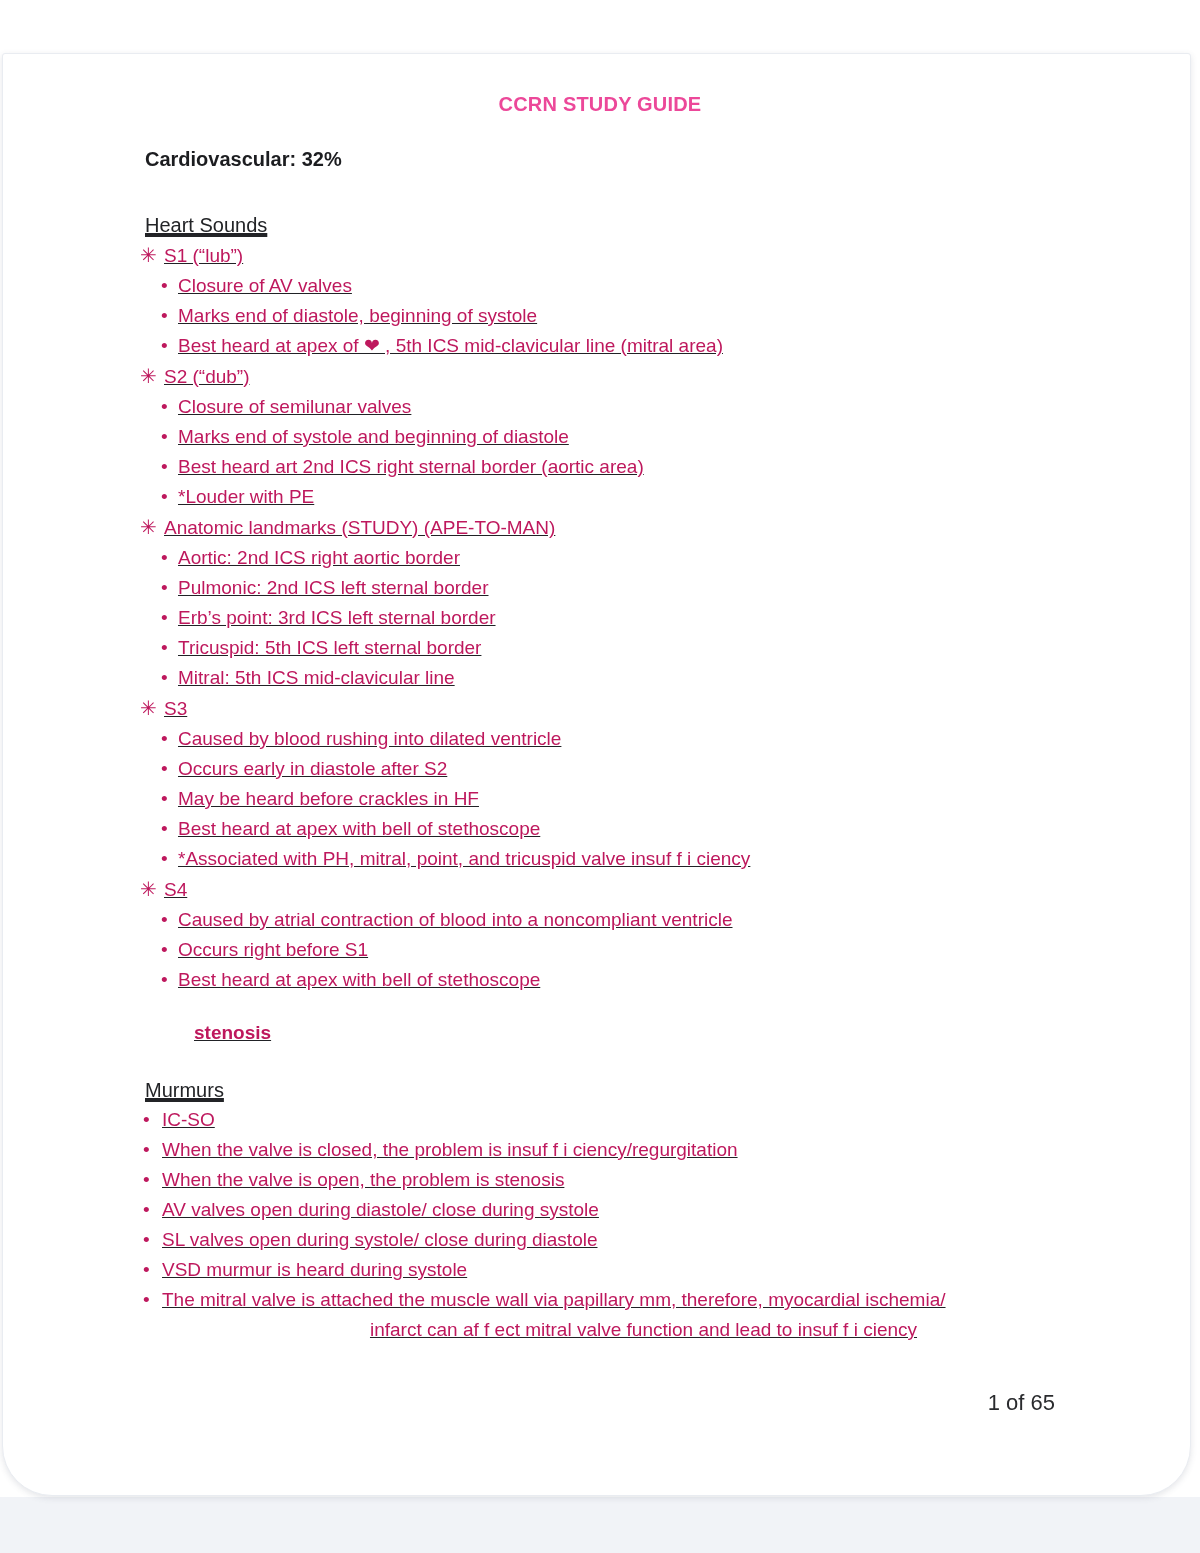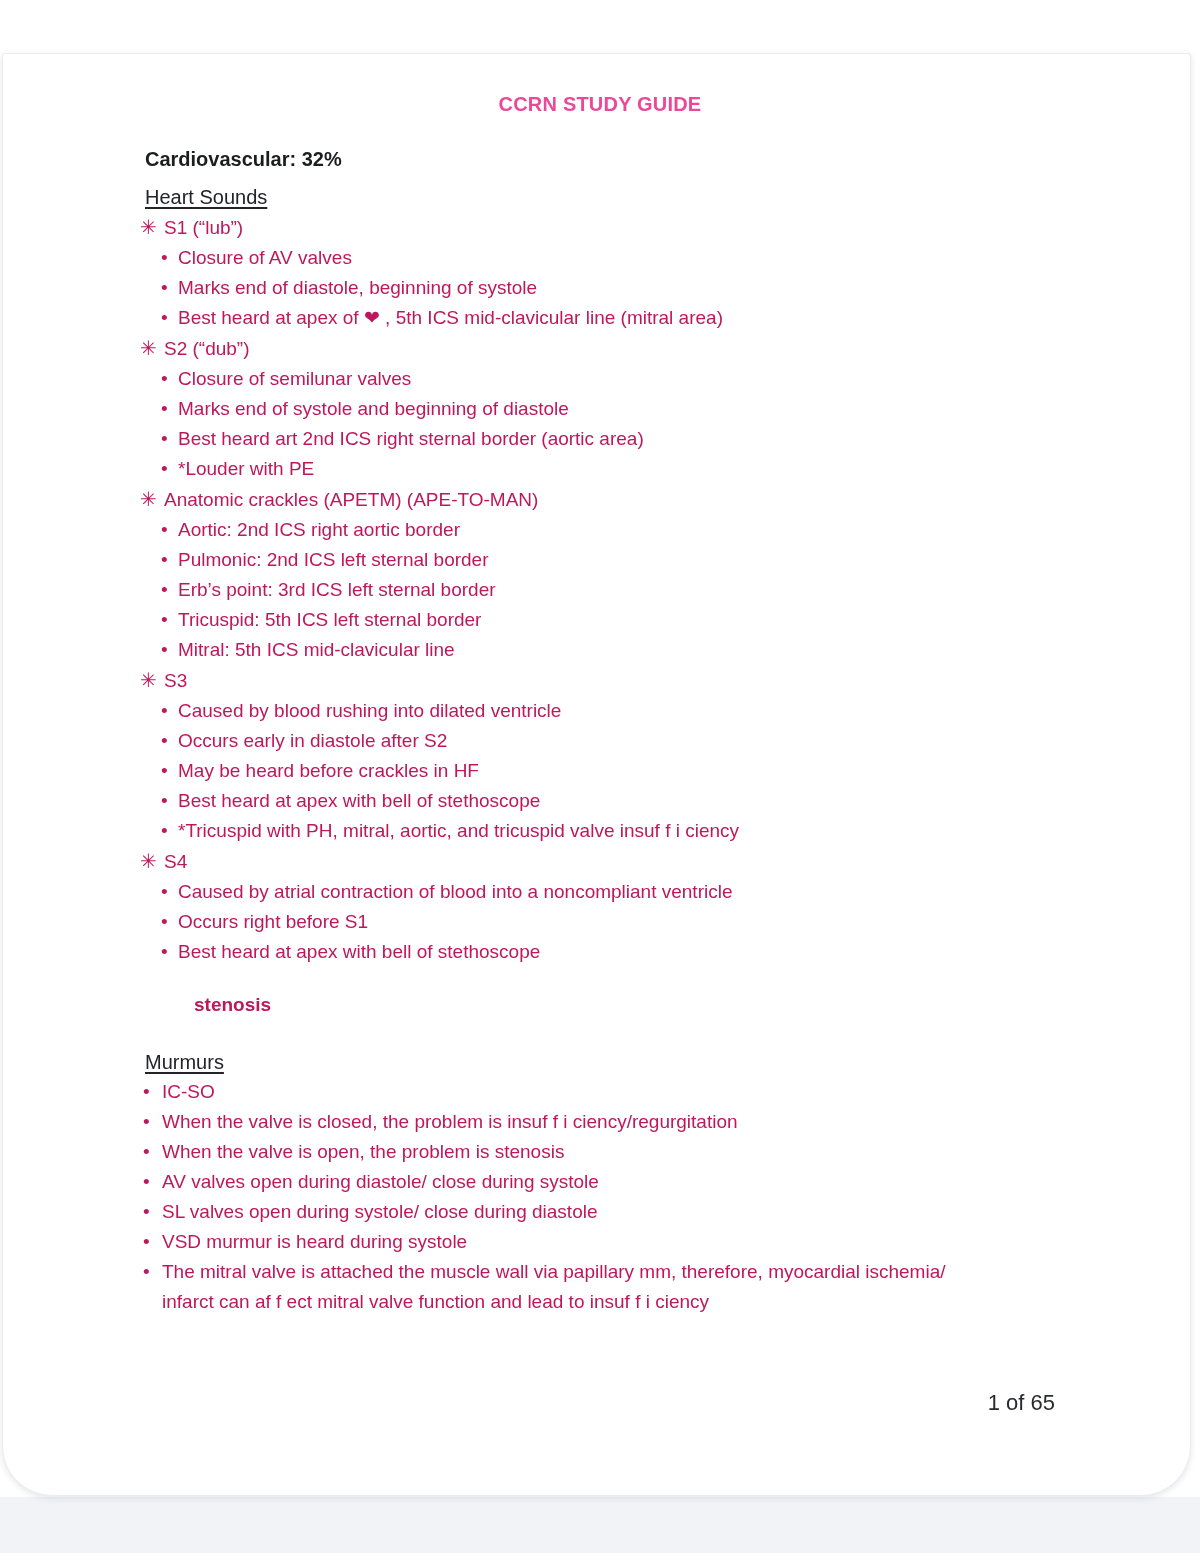--- a/index.html
+++ b/index.html
@@ -25,39 +25,39 @@
     position:absolute;top:92px;left:0;width:100%;
     text-align:center;font-weight:bold;font-size:20px;line-height:24px;
     letter-spacing:0.2px;color:#ec4899;
   }
   .doc-subtitle{
     position:absolute;top:147px;left:145px;
     font-weight:bold;font-size:20px;line-height:24px;
     color:#1c1d20;
   }
   .doc-content{
-    position:absolute;top:182px;left:145px;width:980px;
+    position:absolute;top:210px;left:145px;width:980px;text-decoration:underline;
   }
   .section + .section{margin-top:27px;}
   .section-heading{
     font-size:20px;line-height:30px;
     text-decoration:underline;text-underline-offset:3px;
     color:#232427;
   }
   .line{font-size:19px;line-height:30px;white-space:nowrap;color:#be185d;}
   .marker{display:inline-block;vertical-align:baseline;}
   .star .marker{
     width:24px;margin-left:-5px;font-size:20px;
     font-family:"DejaVu Sans",sans-serif;
   }
   .b2{margin-left:16px;}
   .b2 .marker{width:17px;font-size:19px;}
   .b1 .marker{width:19px;margin-left:-2px;font-size:19px;}
   .cont-b2{margin-left:49px;margin-top:23px;}
-  .cont-b1{margin-left:17px;}
+  .cont-b1{margin-left:17px;text-align:center;}
   .bold{font-weight:bold;}
   .page-number{
     position:absolute;top:1391px;right:145px;
     font-size:22px;line-height:24px;color:#2a2b2e;
   }
 </style>
 </head>
 <body>
 
 <div class="page-gap-background"></div>
@@ -73,32 +73,32 @@
       <div class="section-heading">Heart Sounds</div>
       <div class="line star star"><span class="marker">✳︎</span><span>S1 (“lub”)</span></div>
       <div class="line b2"><span class="marker">•</span><span>Closure of AV valves</span></div>
       <div class="line b2"><span class="marker">•</span><span>Marks end of diastole, beginning of systole</span></div>
       <div class="line b2"><span class="marker">•</span><span>Best heard at apex of ❤︎ , 5th ICS mid-clavicular line (mitral area)</span></div>
       <div class="line star star"><span class="marker">✳︎</span><span>S2 (“dub”)</span></div>
       <div class="line b2"><span class="marker">•</span><span>Closure of semilunar valves</span></div>
       <div class="line b2"><span class="marker">•</span><span>Marks end of systole and beginning of diastole</span></div>
       <div class="line b2"><span class="marker">•</span><span>Best heard art 2nd ICS right sternal border (aortic area)</span></div>
       <div class="line b2"><span class="marker">•</span><span>*Louder with PE</span></div>
-      <div class="line star star"><span class="marker">✳︎</span><span>Anatomic crackles (APETM) (APE-TO-MAN)</span></div>
+      <div class="line star star"><span class="marker">✳︎</span><span>Anatomic landmarks (STUDY) (APE-TO-MAN)</span></div>
       <div class="line b2"><span class="marker">•</span><span>Aortic: 2nd ICS right aortic border</span></div>
       <div class="line b2"><span class="marker">•</span><span>Pulmonic: 2nd ICS left sternal border</span></div>
       <div class="line b2"><span class="marker">•</span><span>Erb’s point: 3rd ICS left sternal border</span></div>
       <div class="line b2"><span class="marker">•</span><span>Tricuspid: 5th ICS left sternal border</span></div>
       <div class="line b2"><span class="marker">•</span><span>Mitral: 5th ICS mid-clavicular line</span></div>
       <div class="line star star"><span class="marker">✳︎</span><span>S3</span></div>
       <div class="line b2"><span class="marker">•</span><span>Caused by blood rushing into dilated ventricle</span></div>
       <div class="line b2"><span class="marker">•</span><span>Occurs early in diastole after S2</span></div>
       <div class="line b2"><span class="marker">•</span><span>May be heard before crackles in HF</span></div>
       <div class="line b2"><span class="marker">•</span><span>Best heard at apex with bell of stethoscope</span></div>
-      <div class="line b2"><span class="marker">•</span><span>*Tricuspid with PH, mitral, aortic, and tricuspid valve insuf f i ciency</span></div>
+      <div class="line b2"><span class="marker">•</span><span>*Associated with PH, mitral, point, and tricuspid valve insuf f i ciency</span></div>
       <div class="line star star"><span class="marker">✳︎</span><span>S4</span></div>
       <div class="line b2"><span class="marker">•</span><span>Caused by atrial contraction of blood into a noncompliant ventricle</span></div>
       <div class="line b2"><span class="marker">•</span><span>Occurs right before S1</span></div>
       <div class="line b2"><span class="marker">•</span><span>Best heard at apex with bell of stethoscope</span></div>
       <div class="line cont-b2 bold">stenosis</div>
     </div>
     <div class="section">
       <div class="section-heading">Murmurs</div>
       <div class="line b1"><span class="marker">•</span><span>IC-SO</span></div>
       <div class="line b1"><span class="marker">•</span><span>When the valve is closed, the problem is insuf f i ciency/regurgitation</span></div>

